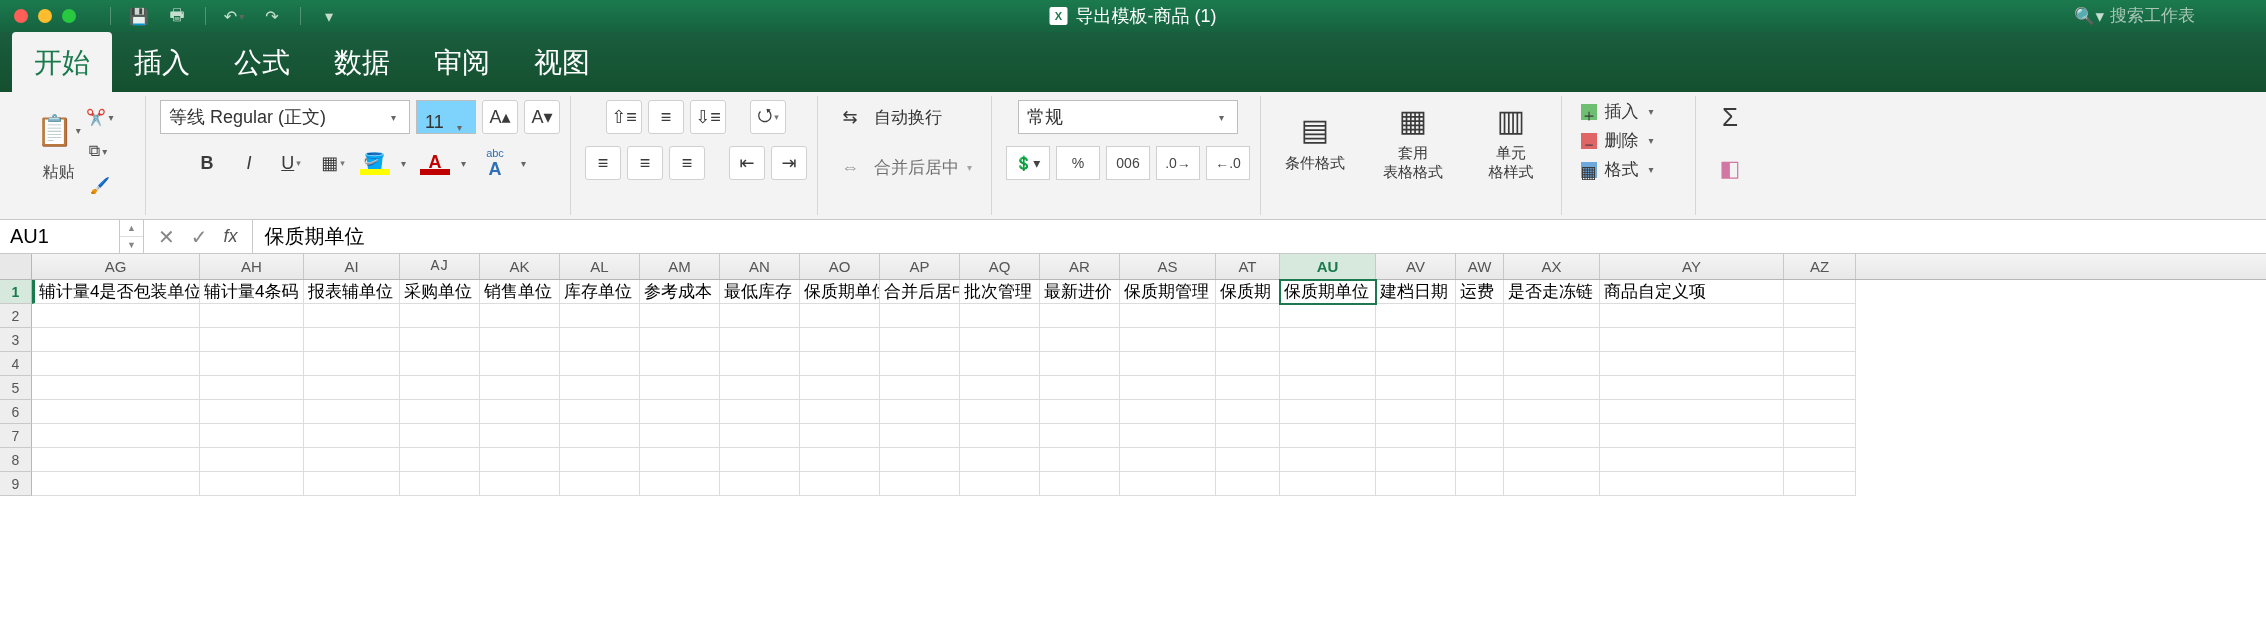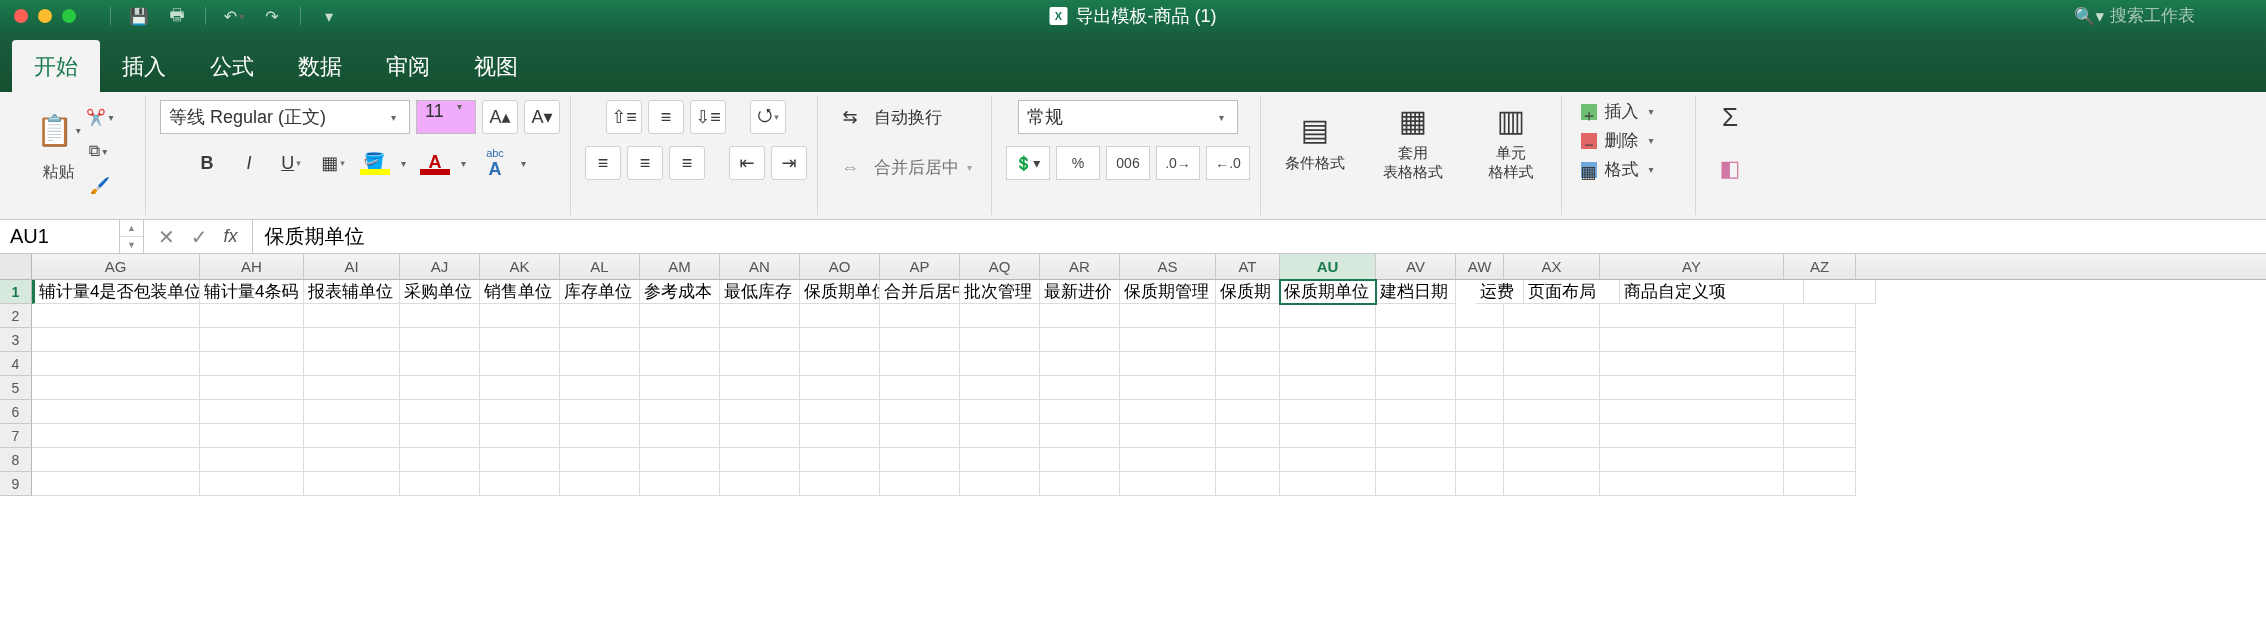--- a/index.html
+++ b/index.html
@@ -10,32 +10,32 @@
   .dot.r { background: #ff5f57; } .dot.y { background: #febc2e; } .dot.g { background: #28c840; }
   .qat { display: flex; gap: 18px; padding-left: 20px; align-items: center; }
   .qat .qi { width: 20px; height: 20px; display:flex; align-items:center; justify-content:center; opacity:.9; font-size:16px; }
   .qat .sep { width:1px; height:18px; background:rgba(255,255,255,.25);}
   .doc-title { position:absolute; left:50%; transform:translateX(-50%); display:flex; align-items:center; gap:8px; font-size:18px; color:#fff;}
   .doc-title .xl { width:18px; height:18px; background:#fff; color:#1b7a4e; font-size:11px; font-weight:bold; display:flex; align-items:center; justify-content:center; border-radius:2px;}
   .search-wrap { margin-left:auto; display:flex; align-items:center; gap:6px; padding-right:16px; color:#c7dcd0;}
   .search-wrap input { background:transparent; border:none; outline:none; color:#c7dcd0; font-size:17px; width:140px;}
   .search-wrap input::placeholder { color:#a8c6b5; }
   .tabbar { height: 60px; background: linear-gradient(#1a5d3e,#14502f); display:flex; align-items:flex-end; padding:0 12px;}
-  .tab { color:#fff; font-size:22px; padding:12px 22px 10px; cursor:pointer; border-top-left-radius:4px; border-top-right-radius:4px;}
+  .tab { color:#fff; font-size:28px; padding:12px 22px 10px; cursor:pointer; border-top-left-radius:4px; border-top-right-radius:4px;}
   .tab.active { background:#f3f3f3; color:#1a7a4d; font-weight:500;}
   .ribbon { height: 128px; background:#f3f3f3; border-bottom:1px solid #c8c8c8; display:flex; align-items:stretch; padding:4px 6px; gap:4px; }
   .grp { display:flex; flex-direction:column; align-items:center; padding:4px 10px; border-right:1px solid #d6d6d6; justify-content:flex-start; position:relative;}
   .grp:last-child { border-right:none;}
   .grp-row { display:flex; align-items:center; gap:6px; }
   .grp .lbl { margin-top:auto; font-size:16px; color:#4a4a4a; padding-top:2px;}
   .bigbtn { width:44px; height:60px; display:flex; align-items:center; justify-content:center; font-size:30px;}
   .smbtn { width:28px; height:26px; display:flex; align-items:center; justify-content:center; font-size:16px; border-radius:3px; color:#444;}
   .dd { width:12px; font-size:10px; color:#666; padding-left:2px;}
   .font-sel { background:#fff; border:1px solid #bdbdbd; height:34px; width:250px; display:flex; align-items:center; padding:0 8px; font-size:18px; color:#333;}
-  .size-sel { background:#f0abfc; border:1px solid #bdbdbd; height:34px; width:60px; display:flex; align-items:flex-start; padding:0 8px; font-size:18px; color:#333;}
+  .size-sel { background:#7dd3fc; border:1px solid #bdbdbd; height:34px; width:60px; display:flex; align-items:flex-end; padding:0 8px; font-size:18px; color:#333;}
   .iconbtn { width:36px; height:34px; border:1px solid transparent; display:flex; align-items:center; justify-content:center; font-size:18px; color:#3a3a3a; border-radius:3px;}
   .iconbtn.box { border:1px solid #d0d0d0; background:#fff;}
   .iconbtn .carv { font-size:9px; color:#777; margin-left:2px;}
   .swatch { width:30px; height:6px; margin-top:-4px;}
   .stackbtn { display:flex; flex-direction:column; align-items:center; width:80px; gap:4px; font-size:15px; color:#3a3a3a;}
   .stackbtn .ic { font-size:30px; height:40px; display:flex; align-items:center; justify-content:center;}
   .num-sel { background:#fff; border:1px solid #bdbdbd; height:34px; width:220px; display:flex; align-items:center; padding:0 8px; font-size:18px; color:#333;}
   .mini { width:44px; height:34px; border:1px solid #d0d0d0; background:#fff; display:flex; align-items:center; justify-content:center; font-size:14px; color:#444;}
   .cellrow { display:flex; align-items:center; gap:8px; font-size:17px; color:#3a3a3a; width:100px;}
   .cellrow .sq { width:16px; height:16px; display:inline-block;}
@@ -259,21 +259,21 @@
   </div>
   <div class="fxval"><span>保质期单位</span></div>
 </div>
 
 <div class="grid" id="grid">
     <div class="colhdr">
       <div class="corner"></div>
       <div class="ch" style="width: 168px;">AG</div>
       <div class="ch" style="width: 104px;">AH</div>
       <div class="ch" style="width: 96px;">AI</div>
-      <div class="ch" style="width: 80px;">AJ</div>
+      <div class="ch" style="width: 80px; font-family: Liberation Mono, monospace;">AJ</div>
       <div class="ch" style="width: 80px;">AK</div>
       <div class="ch" style="width: 80px;">AL</div>
       <div class="ch" style="width: 80px;">AM</div>
       <div class="ch" style="width: 80px;">AN</div>
       <div class="ch" style="width: 80px;">AO</div>
       <div class="ch" style="width: 80px;">AP</div>
       <div class="ch" style="width: 80px;">AQ</div>
       <div class="ch" style="width: 80px;">AR</div>
       <div class="ch" style="width: 96px;">AS</div>
       <div class="ch" style="width: 64px;">AT</div>
@@ -295,22 +295,22 @@
       <div class="cell" style="width: 80px;">参考成本</div>
       <div class="cell" style="width: 80px;">最低库存</div>
       <div class="cell" style="width: 80px;">保质期单位</div>
       <div class="cell" style="width: 80px;">合并后居中</div>
       <div class="cell hl" style="width: 80px;">批次管理</div>
       <div class="cell" style="width: 80px;">最新进价</div>
       <div class="cell hl" style="width: 96px;">保质期管理</div>
       <div class="cell hl" style="width: 64px;">保质期</div>
       <div class="cell active" style="width: 96px;">保质期单位</div>
       <div class="cell" style="width: 80px;">建档日期</div>
-      <div class="cell" style="width: 48px; margin-left: 20px;">运费</div>
-      <div class="cell" style="width: 96px;">页面布局</div>
+      <div class="cell" style="width: 48px;">运费</div>
+      <div class="cell" style="width: 96px;">是否走冻链</div>
       <div class="cell" style="width: 184px; text-align: right;">商品自定义项</div>
       <div class="cell" style="width: 72px;"></div>
     </div>
     <div class="row">
       <div class="rh">2</div>
       <div class="cell" style="width: 168px;"></div>
       <div class="cell" style="width: 104px;"></div>
       <div class="cell" style="width: 96px;"></div>
       <div class="cell" style="width: 80px;"></div>
       <div class="cell" style="width: 80px;"></div>

